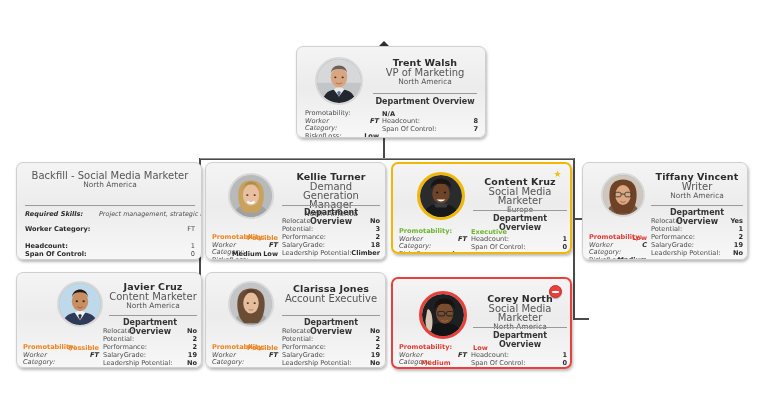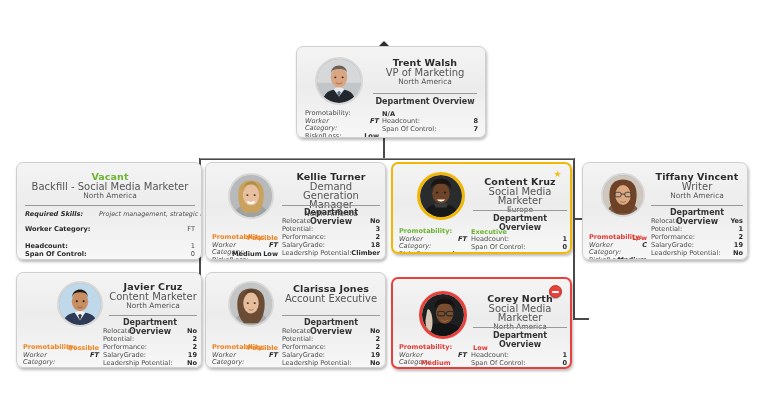--- a/index.html
+++ b/index.html
@@ -168,21 +168,20 @@
         </div>
       </div>
     </div>
   </div>
 
   <div class="groupbox" style="left:200px;top:158px;width:374px;height:0;border-left:0;border-right:0;border-bottom:0;"></div>
 
   <div class="card" style="left:16px;top:162px;width:186px;height:98px;">
     <div class="inner">
       <div class="nameblock" style="left:6px;top:8px;width:174px;">
-        <div class="nm vac">Vacant</div>
         <div class="ttl">Backfill - Social Media Marketer</div>
         <div class="reg">North America</div>
       </div>
       <div class="rule" style="left:8px;top:42px;width:170px;"></div>
 
       <div class="attrs" style="left:8px;top:48px;width:170px;">
         <div class="attrrow tall">
           <span class="akey" style="font-weight:bold;color:#2b2b2b;">Required Skills:</span>
           <span class="skillval">Project management, strategic marketing,2 years experience</span>
         </div>

